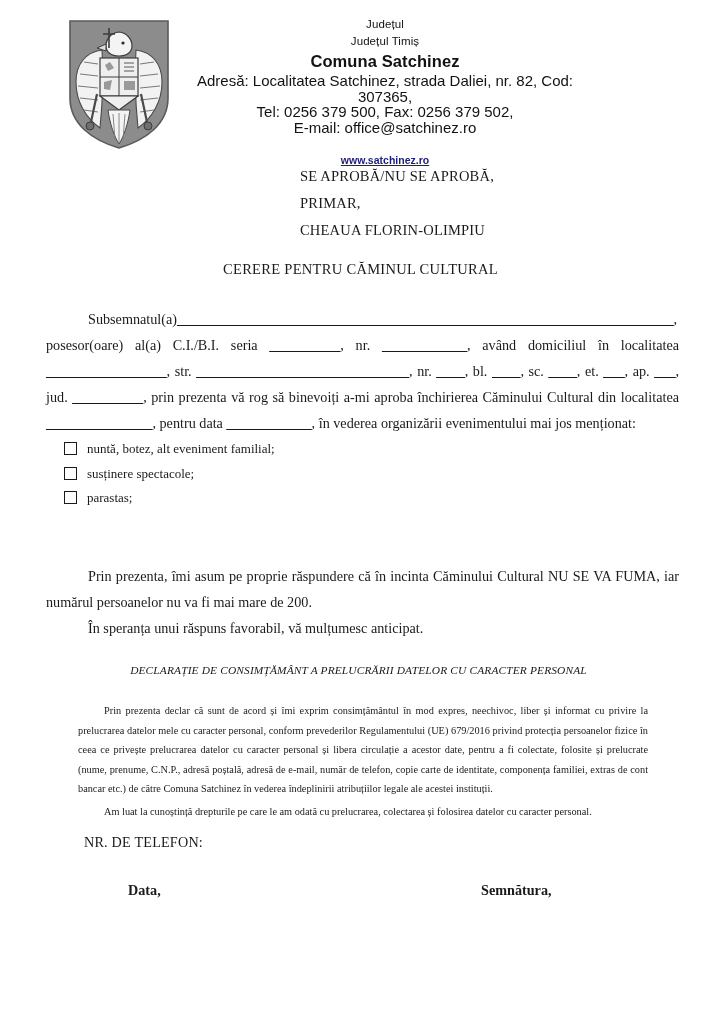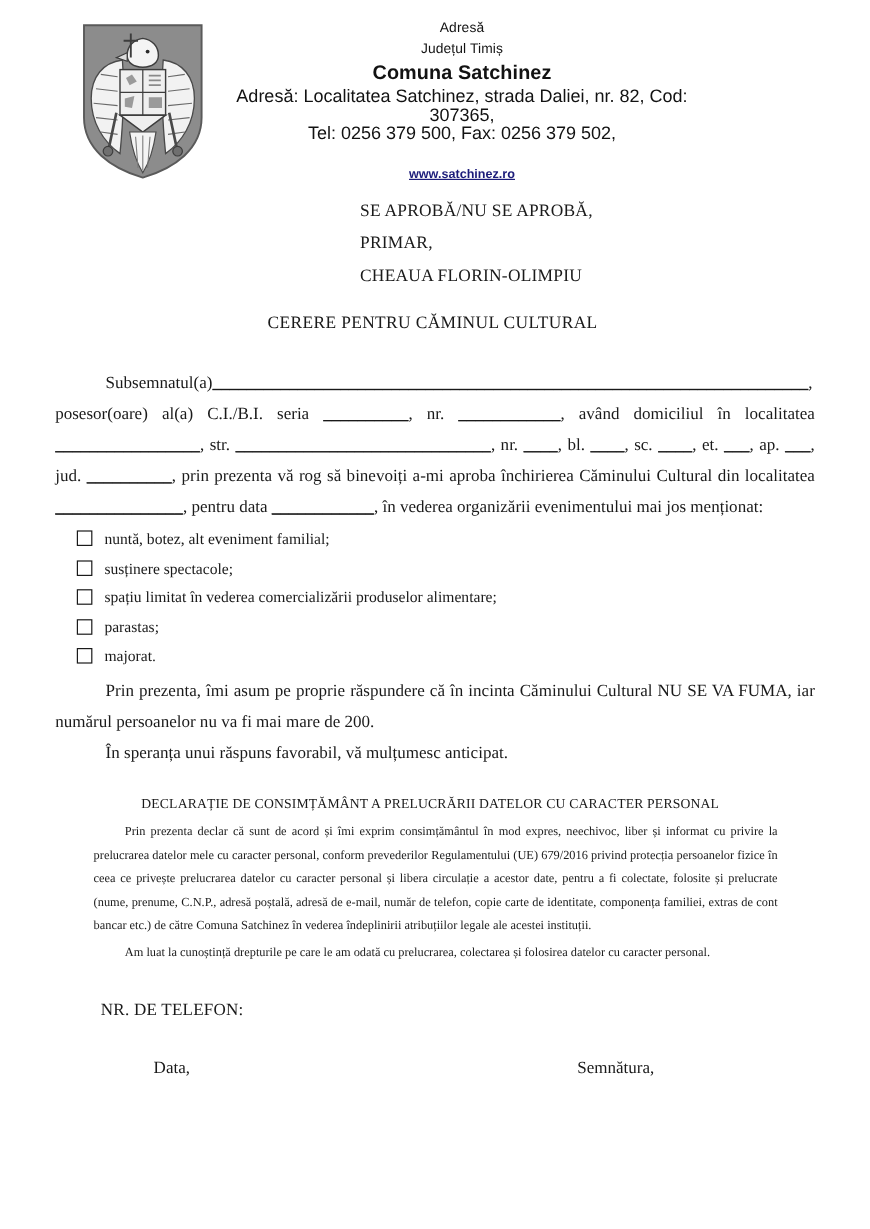--- a/index.html
+++ b/index.html
@@ -154,51 +154,53 @@
 
   
   .gdpr-title {
     position: absolute;
     top: 664px;
     left: 0;
     width: 717px;
     text-align: center;
     font-size: 11.4px;
     letter-spacing: 0.15px;
+    font-style: italic;
   }
   .gdpr-body {
     position: absolute;
     left: 78px;
     top: 684px;
     width: 570px;
   }
   .gdpr-p {
     font-size: 10.3px;
     line-height: 19.5px;
     text-align: justify;
     text-justify: inter-word;
     margin: 0;
   }
-  .gdpr-p.indent { text-indent: 26px; }
+  .gdpr-p.indent { text-indent: 26px; margin-top: 17px; }
   .gdpr-p.spaced { margin-top: 3px; }
 
   
   .phone {
     position: absolute;
     left: 84px;
     top: 834px;
     font-size: 14.2px;
     letter-spacing: 0.2px;
   }
   .sign-row {
     position: absolute;
     left: 0;
     top: 882px;
     width: 576px;
     height: 22px;
+    font-weight: bold;
   }
   .sign-data {
     position: absolute;
     left: 128px;
     top: 0;
     font-size: 14.2px;
   }
   .sign-sem {
     position: absolute;
     left: 481px;
@@ -243,25 +245,26 @@
         <path d="M44 92 C46 106 50 118 55 126 C60 118 64 106 66 92 Z" fill="#f4f4f4" stroke="#4a4a4a" stroke-width="1"></path>
         <path d="M49 96 L51 122 M55 95 L55 124 M61 96 L59 122" stroke="#7a7a7a" stroke-width="0.9" fill="none"></path>
 
         <path d="M33 76 L27 104 M77 76 L83 104" stroke="#4a4a4a" stroke-width="2.2" fill="none"></path>
         <circle cx="26" cy="108" r="4" fill="#6f6f6f" stroke="#3d3d3d" stroke-width="1"></circle>
         <circle cx="84" cy="108" r="4" fill="#6f6f6f" stroke="#3d3d3d" stroke-width="1"></circle>
       </svg>
     </div>
 
     <div class="org-block">
-      <div class="org-line">Adresă</div>
+      <div class="org-line">Județul</div>
       <div class="org-line">Județul Timiș</div>
       <div class="org-name">Comuna Satchinez</div>
       <div class="org-small">Adresă: Localitatea Satchinez, strada Daliei, nr. 82, Cod: 307365,</div>
       <div class="org-small">Tel: 0256 379 500, Fax: 0256 379 502,</div>
+      <div class="org-small">E-mail: office@satchinez.ro</div>
       <div class="org-url">www.satchinez.ro</div>
     </div>
   </div>
 
   <div class="approval">
     <div class="ln1">SE APROBĂ/NU SE APROBĂ,</div>
     <div class="ln2">PRIMAR,</div>
     <div class="ln3">CHEAUA FLORIN-OLIMPIU</div>
   </div>
 
@@ -289,29 +292,21 @@
     <div class="check-row">
       <span class="cbox"></span>
       <span class="check-label">nuntă, botez, alt eveniment familial;</span>
     </div>
     <div class="check-row">
       <span class="cbox"></span>
       <span class="check-label">susținere spectacole;</span>
     </div>
     <div class="check-row">
       <span class="cbox"></span>
-      <span class="check-label">spațiu limitat în vederea comercializării produselor alimentare;</span>
-    </div>
-    <div class="check-row">
-      <span class="cbox"></span>
       <span class="check-label">parastas;</span>
-    </div>
-    <div class="check-row">
-      <span class="cbox"></span>
-      <span class="check-label">majorat.</span>
     </div>
   </div>
 
   <div class="statements">
     <p class="p-just indent">Prin prezenta, îmi asum pe proprie răspundere că în incinta Căminului Cultural NU SE VA FUMA, iar numărul persoanelor nu va fi mai mare de 200.</p>
     <p class="p-just indent">În speranța unui răspuns favorabil, vă mulțumesc anticipat.</p>
   </div>
 
   <div class="gdpr-title">DECLARAȚIE DE CONSIMȚĂMÂNT A PRELUCRĂRII DATELOR CU CARACTER PERSONAL</div>
   <div class="gdpr-body">

